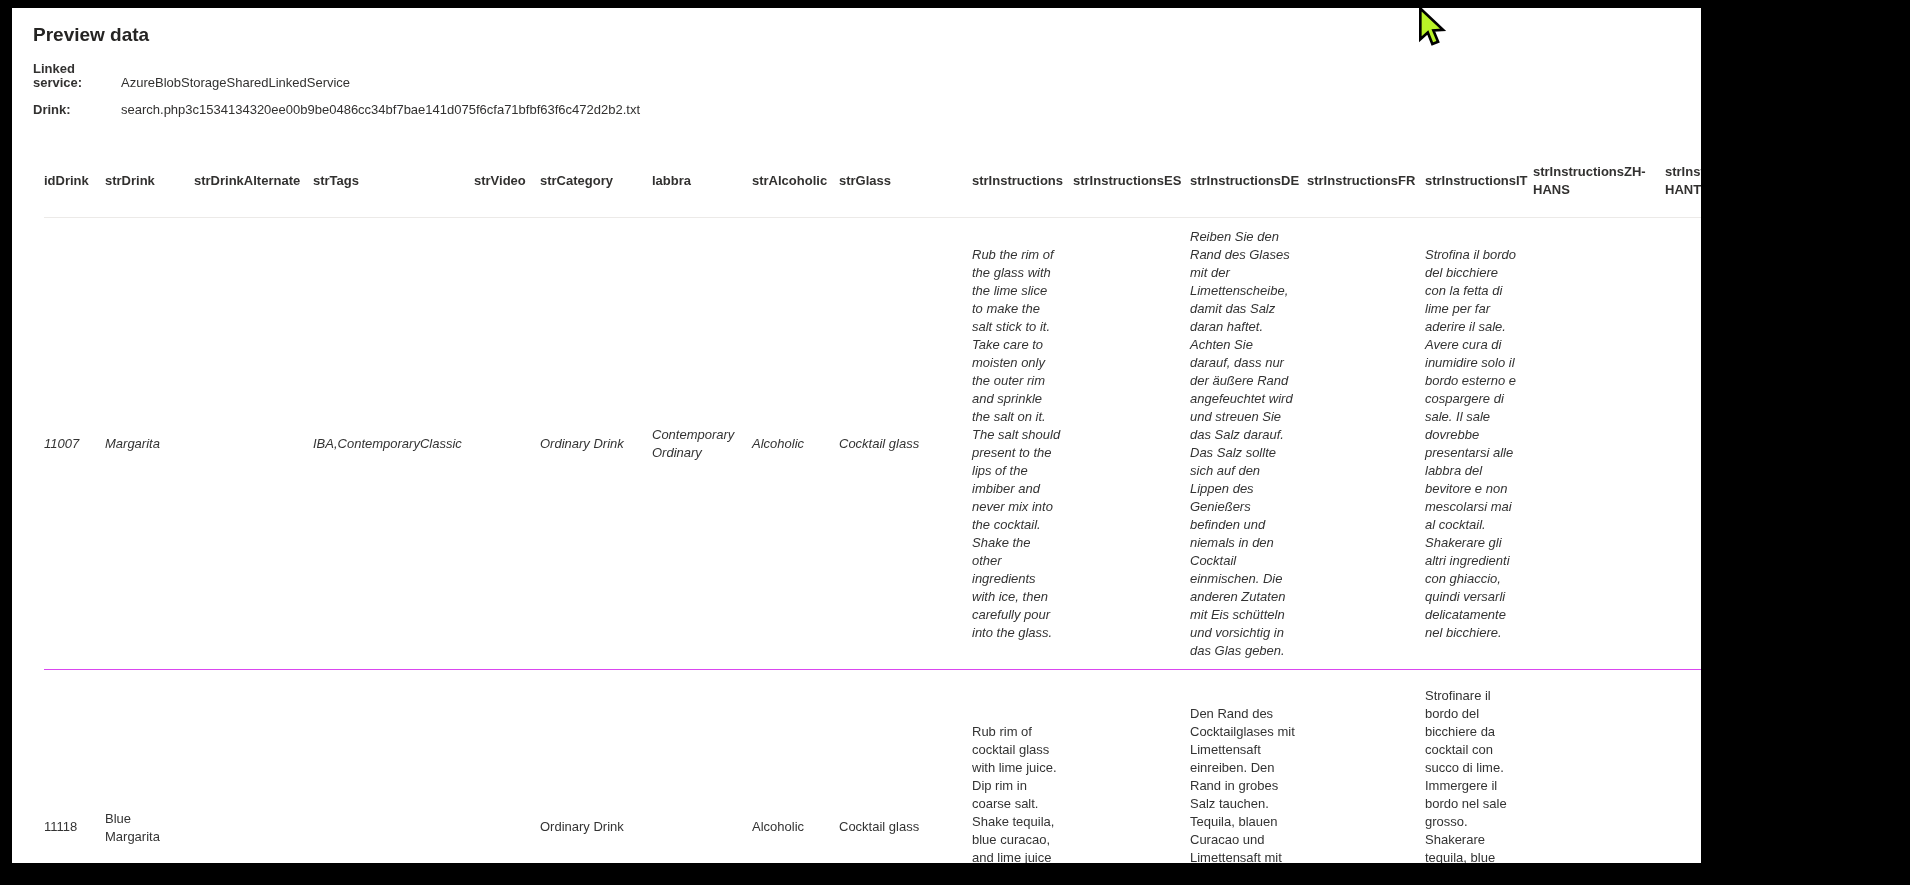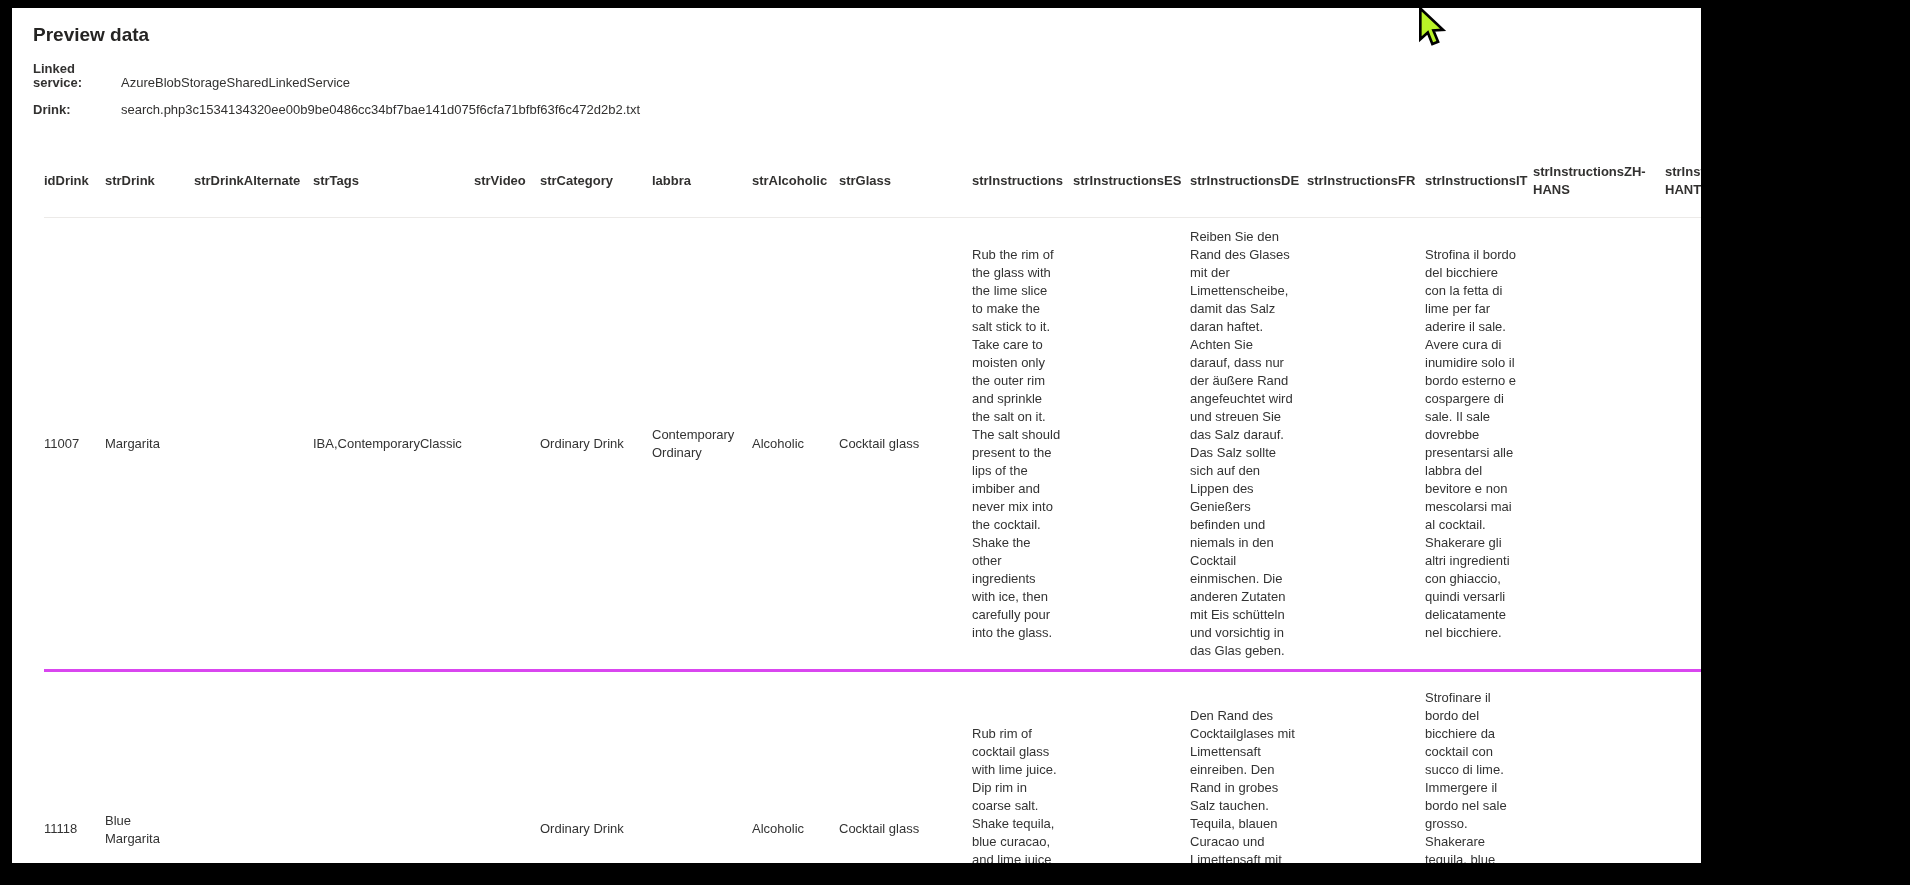--- a/index.html
+++ b/index.html
@@ -64,21 +64,22 @@
     font-weight: 600;
     color: #323130;
     white-space: nowrap;
     border-bottom: 1px solid #eceae8;
     padding-right: 6px;
   }
   thead th.th-wrap { white-space: normal; margin-left: 20px; }
   tr.row-1 td {
     height: 451px;
     vertical-align: middle;
-    border-bottom: 3px solid #d946ef;
+    border-bottom: 1px solid #d946ef;
+    font-style: italic;
   }
   tr.row-2 td {
     height: 400px;
     vertical-align: top;
   }
   tr.row-2 td.pt-single { padding-top: 148px; }
   tr.row-2 td.pt-drink  { padding-top: 140px; }
   tr.row-2 td.pt-en     { padding-top: 53px; }
   tr.row-2 td.pt-de     { padding-top: 35px; }
   tr.row-2 td.pt-it     { padding-top: 17px; }

